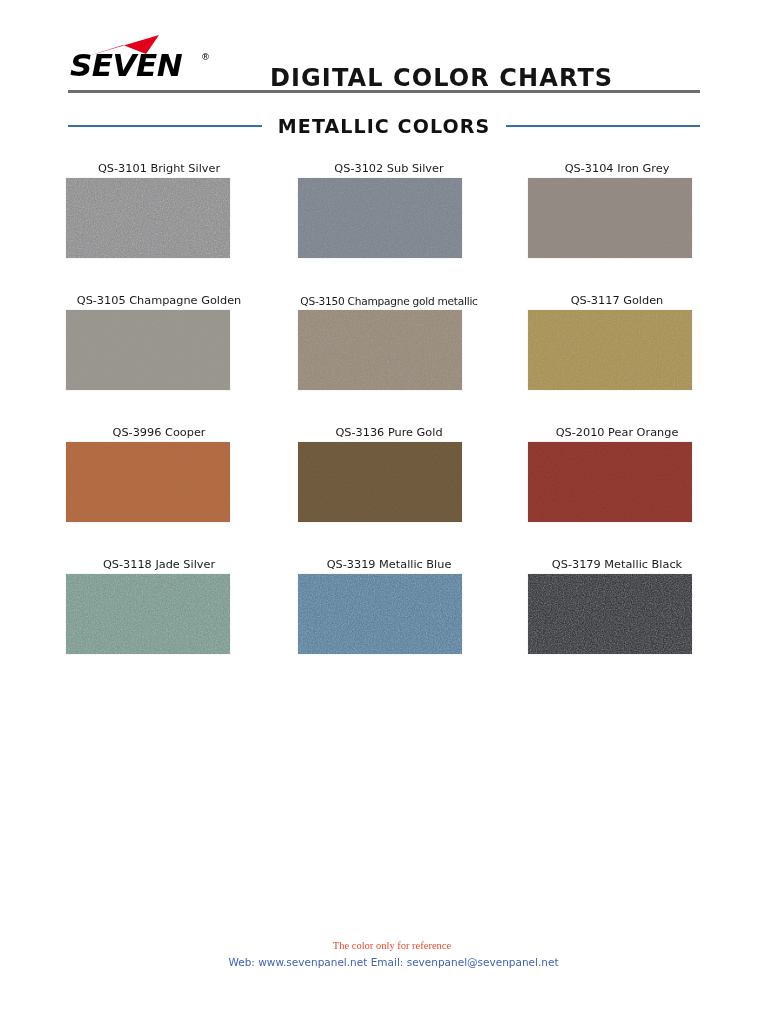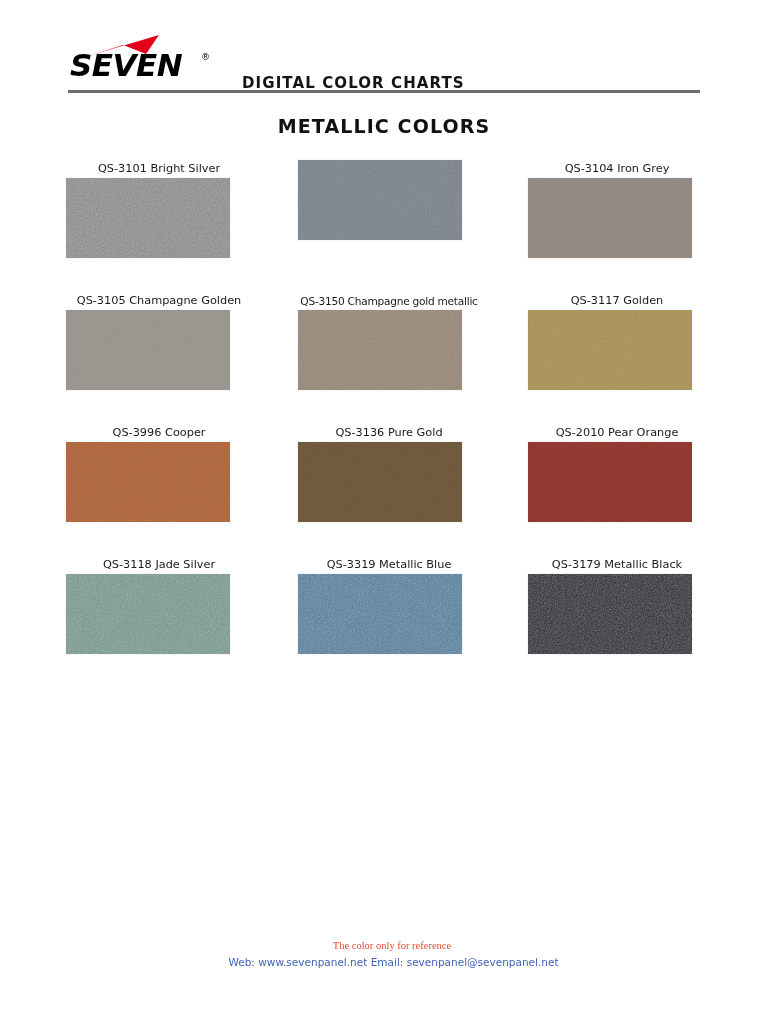--- a/index.html
+++ b/index.html
@@ -63,24 +63,24 @@
     position: absolute;
     left: 133px;
     top: 20px;
     font-size: 9px;
     color: #000;
     font-family: "DejaVu Sans", sans-serif;
   }
   .header-title {
     font-family: "DejaVu Sans", sans-serif;
     font-weight: 700;
-    font-size: 15px;
+    font-size: 24px;
     letter-spacing: 1.1px;
     color: #141414;
-    margin-left: 24px;
+    margin-left: 52px;
     white-space: nowrap;
   }
   .header-rule {
     position: absolute;
     left: 68px;
     top: 90px;
     width: 632px;
     height: 3px;
     background: #6e6e6e;
   }
@@ -89,21 +89,20 @@
   .section-band {
     position: absolute;
     left: 68px;
     top: 112px;
     width: 632px;
     height: 28px;
     display: flex;
     align-items: center;
     justify-content: center;
     gap: 16px;
-    flex-direction: column;
   }
   .band-line {
     height: 2px;
     background: #3a6ea5;
     flex: 1 1 auto;
   }
   .section-title {
     font-family: "DejaVu Sans", sans-serif;
     font-weight: 700;
     font-size: 19px;
@@ -242,20 +241,21 @@
     <div class="grid-row">
       <div class="cell c0">
         <div class="cell-label">QS-3101 Bright Silver</div>
         <div class="swatch" style="background: rgb(139, 139, 141);">
           <svg class="swatch-tex">
               <rect width="100%" height="100%" filter="url(#tex-coarse-metallic)" fill="#ffffff"></rect>
             </svg>
         </div>
       </div>
       <div class="cell c1">
+        <div class="cell-label">QS-3102 Sub Silver</div>
         <div class="swatch" style="background: rgb(121, 129, 140);">
           <svg class="swatch-tex">
               <rect width="100%" height="100%" filter="url(#tex-fine-metallic)" fill="#ffffff"></rect>
             </svg>
         </div>
       </div>
       <div class="cell c2">
         <div class="cell-label">QS-3104 Iron Grey</div>
         <div class="swatch" style="background: rgb(146, 135, 129);">
           <svg class="swatch-tex">

